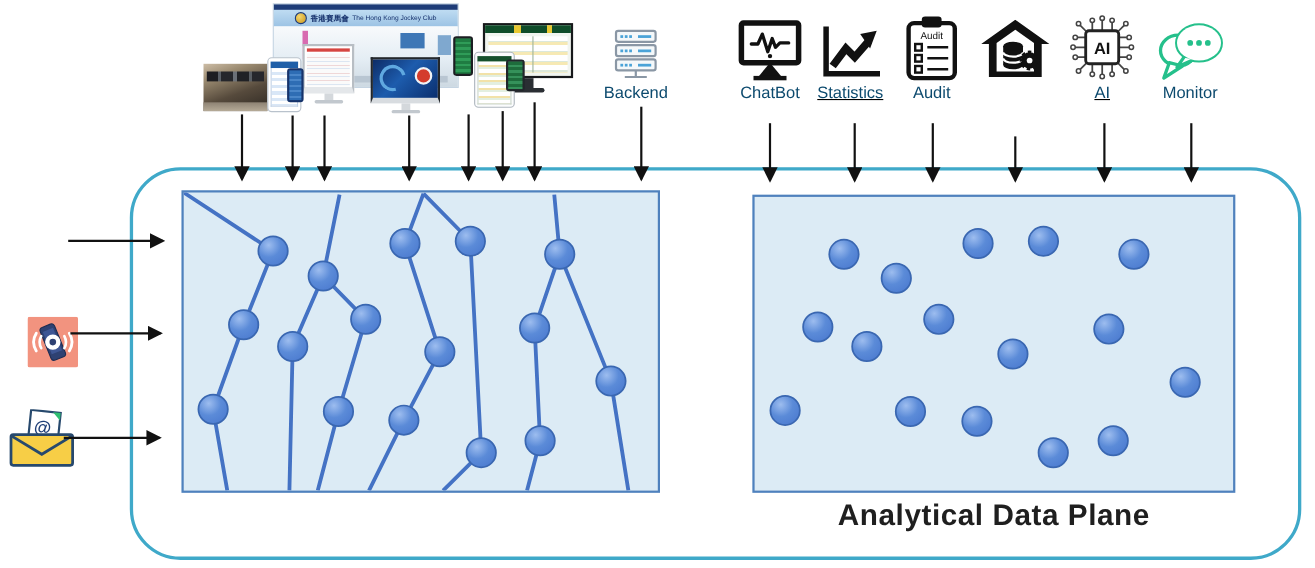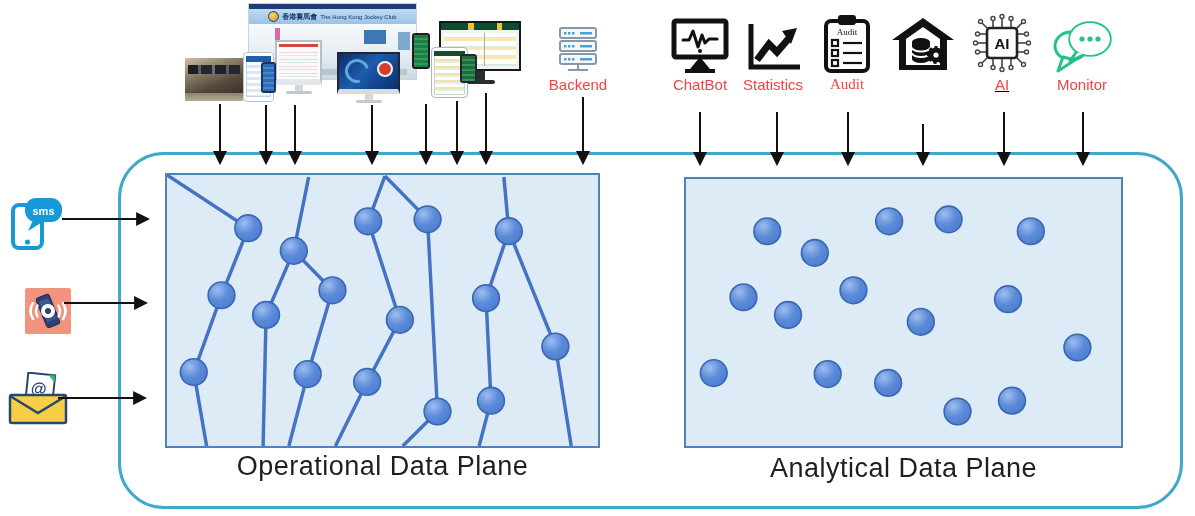--- a/index.html
+++ b/index.html
@@ -17,21 +17,21 @@
   #an-plane{left:684px;top:177px;width:439px;height:271px;}
   .plane-label{position:absolute;text-align:center;font-size:27px;color:#1f1f1f;z-index:3;letter-spacing:0.5px;}
   .mesh-label{position:absolute;left:574px;top:468px;font-size:21px;color:#FF0000;z-index:4;}
 
   
   .src{position:absolute;z-index:3;}
 
   
   .tool{position:absolute;width:84px;text-align:center;z-index:3;}
   .tool svg{margin:0 auto;}
-  .tool-label{font-size:15px;color:#ef4444;line-height:17px;margin-top:2px;}
+  .tool-label{font-size:15px;color:#0c4a6e;line-height:17px;margin-top:2px;}
 
   
   .connectors{position:absolute;left:0;top:0;z-index:5;pointer-events:none;}
 
   
   .collage{position:absolute;left:185px;top:0;width:365px;height:106px;z-index:3;}
   .collage .dev{position:absolute;box-sizing:border-box;}
   .photo{left:0;top:58px;width:58px;height:43px;
     background:linear-gradient(160deg,#cdbda6 0%,#9a8a70 25%,#564a3c 60%,#2e2822 100%);}
   .photo .ph-row{position:absolute;left:3px;top:7px;width:52px;height:9px;
@@ -94,29 +94,20 @@
   <svg width="0" height="0" style="position:absolute" aria-hidden="true">
     <defs>
       <radialGradient id="nodeGrad" cx="35%" cy="30%" r="75%">
         <stop offset="0%" stop-color="#9DBDEF"></stop>
         <stop offset="55%" stop-color="#5B8BD8"></stop>
         <stop offset="100%" stop-color="#4E7DD1"></stop>
       </radialGradient>
     </defs>
   </svg>
 
-  <div class="src" style="left:8px;top:194px;">
-    <svg width="58" height="58" viewBox="0 0 58 58">
-      <rect x="5" y="11" width="29" height="43" rx="6" fill="#fff" stroke="#1699D6" stroke-width="4"></rect>
-      <circle cx="19.5" cy="48" r="2.6" fill="#1699D6"></circle>
-      <rect x="17" y="4" width="37" height="24" rx="11" fill="#1699D6"></rect>
-      <polygon points="25,26 20,37 36,27" fill="#1699D6"></polygon>
-      <text x="35.5" y="21" text-anchor="middle" font-size="11" font-weight="bold" fill="#ffffff">sms</text>
-    </svg>
-  </div>
 
   <div class="src" style="left:25px;top:288px;">
     <svg width="46" height="46" viewBox="0 0 46 46">
       <rect x="0" y="0" width="46" height="46" rx="2" fill="#F2937F"></rect>
       <g transform="rotate(-22 23 23)">
         <rect x="16" y="7" width="14" height="32" rx="3" fill="#2E4172" stroke="#1E2D52" stroke-width="1"></rect>
         <rect x="18" y="11" width="10" height="22" fill="#3E5694"></rect>
       </g>
       <circle cx="23" cy="23" r="7" fill="#ffffff"></circle>
       <circle cx="23" cy="23" r="3" fill="#2E4172"></circle>
@@ -241,30 +232,30 @@
     <svg width="60" height="56" viewBox="0 0 60 56">
       <rect x="4" y="3" width="52" height="36" rx="2" fill="#fff" stroke="#111" stroke-width="5"></rect>
       <polyline points="13,22 19,22 23,13 28,29 32,17 35,25 39,21 47,21" fill="none" stroke="#111" stroke-width="3" stroke-linejoin="round" stroke-linecap="round"></polyline>
       <circle cx="30" cy="33" r="2" fill="#111"></circle>
       <polygon points="30,39 20,51 40,51" fill="#111"></polygon>
       <rect x="15" y="51" width="30" height="4" fill="#111"></rect>
     </svg>
     <div class="tool-label">ChatBot</div>
   </div>
 
-  <div class="tool" style="left:731px;top:22px;">
+  <div class="tool" style="left:731px;top:22px;text-decoration:underline;">
     <svg width="58" height="52" viewBox="0 0 58 52">
       <path d="M7,2 V45 H56" fill="none" stroke="#111" stroke-width="5"></path>
       <polyline points="13,38 25,22 33,30 46,15" fill="none" stroke="#111" stroke-width="7" stroke-linejoin="miter"></polyline>
       <polygon points="53,6 38,9 47,22" fill="#111"></polygon>
     </svg>
     <div class="tool-label">Statistics</div>
   </div>
 
-  <div class="tool" style="left:805px;top:14px;font-family:Liberation Serif, serif;">
+  <div class="tool" style="left:805px;top:14px;">
     <svg width="50" height="60" viewBox="0 0 50 60">
       <rect x="4" y="7" width="42" height="50" rx="5" fill="#fff" stroke="#111" stroke-width="4"></rect>
       <rect x="16" y="1" width="18" height="10" rx="3" fill="#111"></rect>
       <text x="25" y="21" text-anchor="middle" font-size="9" fill="#111">Audit</text>
       <g stroke="#111" stroke-width="2.2" fill="#fff">
         <rect x="10" y="26" width="6" height="6"></rect>
           <line x1="21" y1="29" x2="40" y2="29"></line>
         <rect x="10" y="36" width="6" height="6"></rect>
           <line x1="21" y1="39" x2="40" y2="39"></line>
         <rect x="10" y="46" width="6" height="6"></rect>
@@ -388,22 +379,21 @@
         <circle cx="325" cy="122" r="13.5" fill="url(#nodeGrad)" stroke="#3A67B1" stroke-width="1.6"></circle>
         <circle cx="395" cy="171" r="13.5" fill="url(#nodeGrad)" stroke="#3A67B1" stroke-width="1.6"></circle>
         <circle cx="28" cy="197" r="13.5" fill="url(#nodeGrad)" stroke="#3A67B1" stroke-width="1.6"></circle>
         <circle cx="143" cy="198" r="13.5" fill="url(#nodeGrad)" stroke="#3A67B1" stroke-width="1.6"></circle>
         <circle cx="204" cy="207" r="13.5" fill="url(#nodeGrad)" stroke="#3A67B1" stroke-width="1.6"></circle>
         <circle cx="274" cy="236" r="13.5" fill="url(#nodeGrad)" stroke="#3A67B1" stroke-width="1.6"></circle>
         <circle cx="329" cy="225" r="13.5" fill="url(#nodeGrad)" stroke="#3A67B1" stroke-width="1.6"></circle>
       </svg>
   </div>
 
-  <div class="plane-label" style="left:165px;width:435px;top:451px;">Operational Data Plane</div>
-  <div class="plane-label" style="left:684px;width:439px;top:453px;">Analytical Data Plane</div>
+  <div class="plane-label" style="left:684px;width:439px;top:453px;font-weight:bold;">Analytical Data Plane</div>
 
   <svg class="connectors" width="1195" height="516">
     <defs>
       <marker id="arrow" viewBox="0 0 10 10" refX="8.5" refY="5" markerWidth="7" markerHeight="7" orient="auto-start-reverse">
         <path d="M0,0 L10,5 L0,10 z" fill="#111"></path>
       </marker>
     </defs>
     <g stroke="#111" stroke-width="2" marker-end="url(#arrow)">
       <line x1="62" y1="219" x2="148" y2="219"></line>
       <line x1="64" y1="303" x2="146" y2="303"></line>

